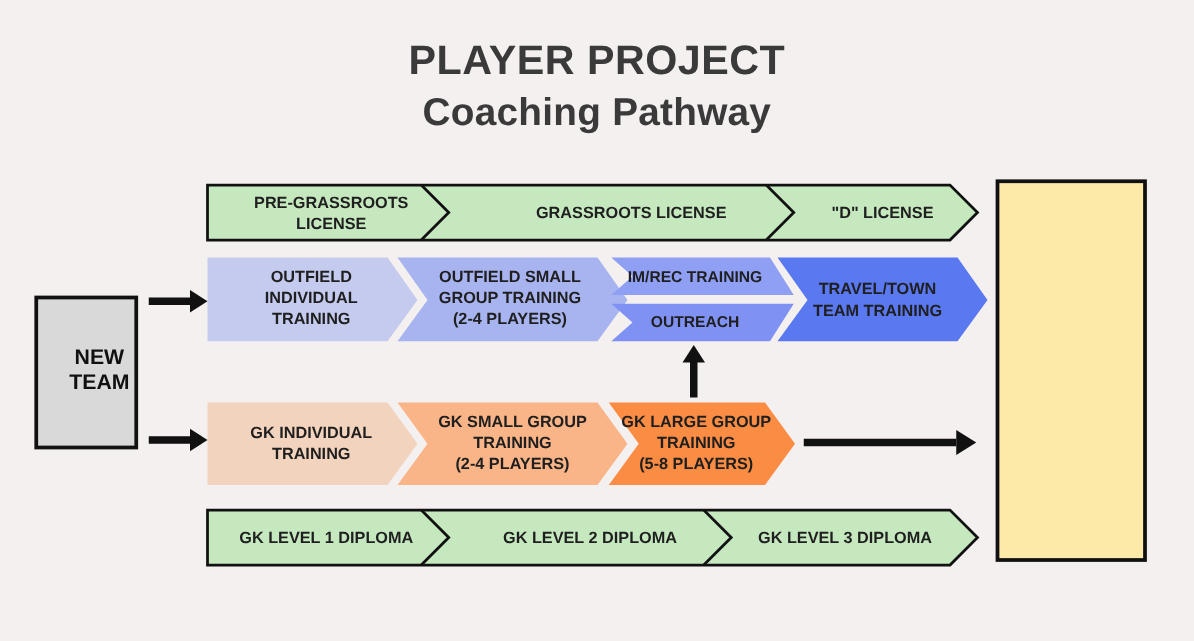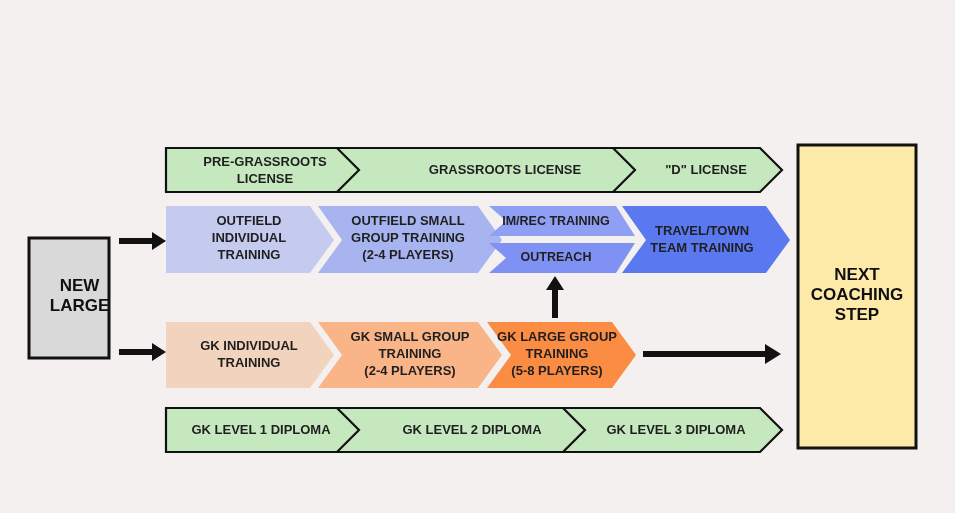--- a/index.html
+++ b/index.html
@@ -68,20 +68,24 @@
     font-weight: bold;
     color: #101010;
     line-height: 20px;
   }
 </style>
 </head>
 <body>
 
 <div id="canvas">
 
+  <div class="title-block">
+    <div class="title-line1">PLAYER PROJECT</div>
+    <div class="title-line2">Coaching Pathway</div>
+  </div>
 
   <svg class="layer" viewBox="0 0 955 513">
 
     <g>
 
       <path d="M166,148 L760,148 L782,170 L760,192 L166,192 Z" fill="#c6e8bf" stroke="#111111" stroke-width="2.2"></path>
 
       <path d="M337,148 L359,170 L337,192" fill="none" stroke="#111111" stroke-width="2.2"></path>
       <path d="M613,148 L635,170 L613,192" fill="none" stroke="#111111" stroke-width="2.2"></path>
 
@@ -167,22 +171,17 @@
     </g>
 
     <g>
       <line x1="643" y1="354" x2="765" y2="354" stroke="#111111" stroke-width="6"></line>
       <path d="M765,344 L781,354 L765,364 Z" fill="#111111"></path>
     </g>
   </svg>
 
   <div class="box-label" style="left:29px; top:276px; width:101px; font-size:17px;">
     <div>NEW</div>
-    <div>LARGE</div>
+    <div>TEAM</div>
   </div>
 
-  <div class="box-label" style="left:798px; top:265px; width:118px; font-size:17px;">
-    <div>NEXT</div>
-    <div>COACHING</div>
-    <div>STEP</div>
-  </div>
 
 </div>
 
 </body></html>

